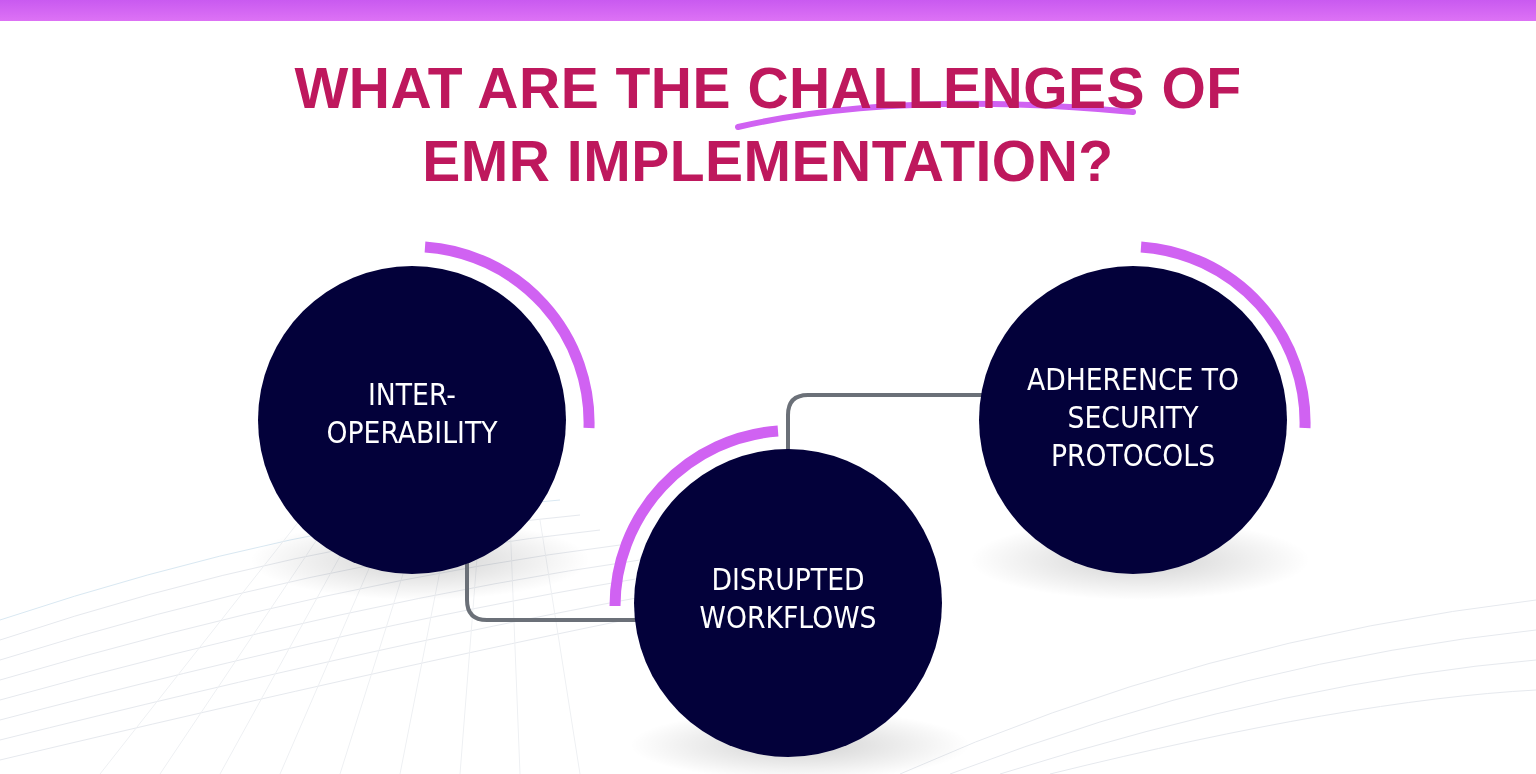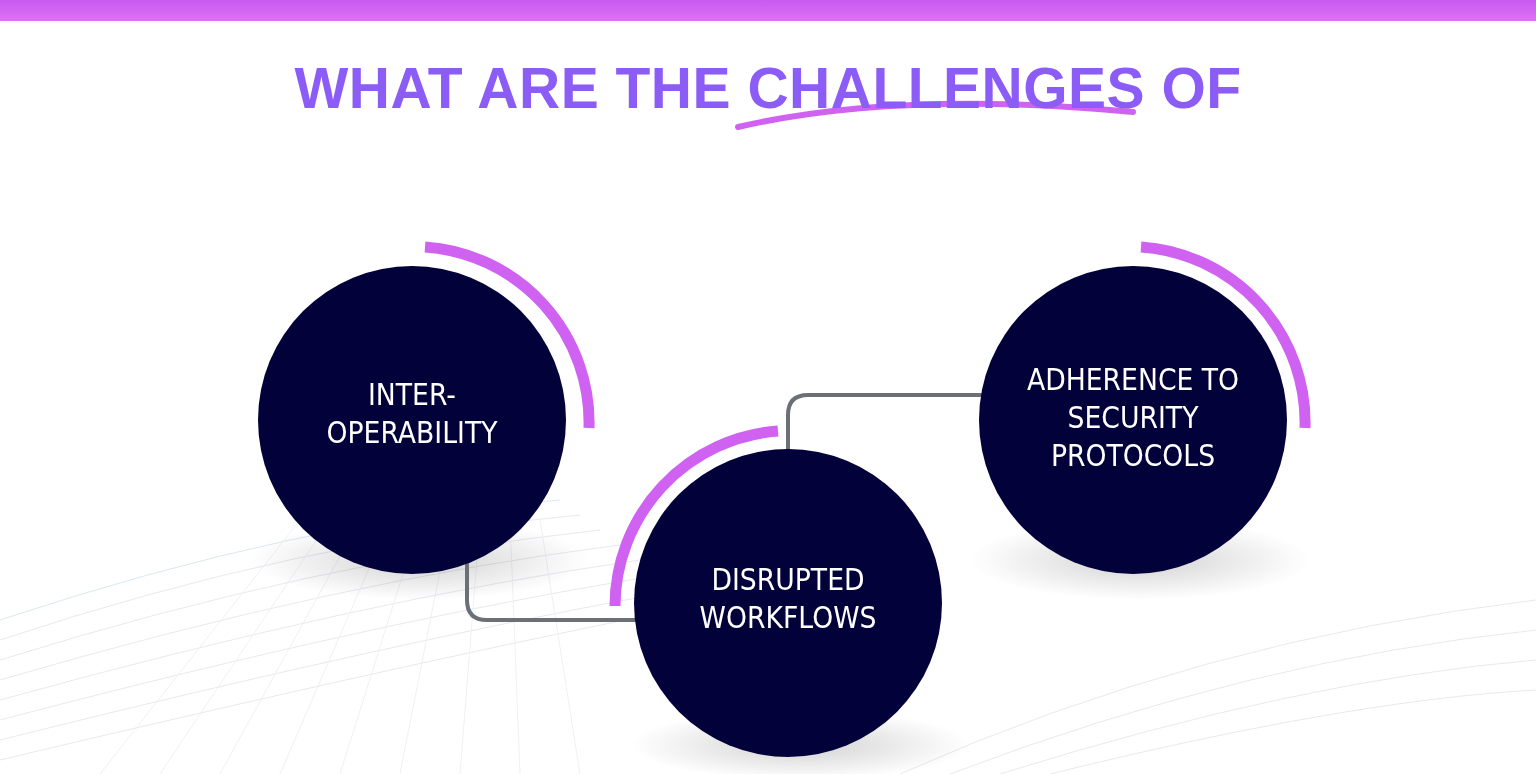--- a/index.html
+++ b/index.html
@@ -1,18 +1,18 @@
 <!DOCTYPE html>
 <html><head>
 <meta charset="utf-8">
 <style>
   html, body { margin:0; padding:0; }
   body { width:1536px; height:774px; position:relative; overflow:hidden; background:#ffffff; font-family:"DejaVu Sans", sans-serif; }
   .topbar { position:absolute; left:0; top:0; width:1536px; height:21px; background:linear-gradient(#c95af0,#dd72f5); }
-  .title { position:absolute; left:0; top:52px; width:1536px; text-align:center; font-family:"Liberation Sans", sans-serif; font-weight:bold; font-size:57px; line-height:73px; color:#8b5cf6; letter-spacing:0.5px; }
+  .title { position:absolute; left:0; top:52px; width:1536px; text-align:center; font-family:"Liberation Sans", sans-serif; font-weight:bold; font-size:57px; line-height:73px; color:#be185d; letter-spacing:0.5px; }
   .title .hl { position:relative; }
   svg.bg { position:absolute; left:0; top:0; }
   .node-text { position:absolute; color:#ffffff; font-family:"DejaVu Sans", sans-serif; font-size:31px; line-height:38px; text-align:center; transform:scaleX(0.86); }
 </style>
 </head>
 <body>
 
 <div class="topbar"></div>
 
 <svg class="bg" width="1536" height="774">
@@ -62,20 +62,21 @@
 
   <path d="M738 127 Q900 90 1133 112" stroke="#d062f2" stroke-width="6" fill="none" stroke-linecap="round"></path>
 
   <circle cx="412" cy="420" r="154" fill="#03013a"></circle>
   <circle cx="788" cy="603" r="154" fill="#03013a"></circle>
   <circle cx="1133" cy="420" r="154" fill="#03013a"></circle>
 </svg>
 
 <div class="title">
   <div><span>WHAT ARE THE </span><span class="hl">CHALLENGES</span><span> OF</span></div>
+  <div>EMR IMPLEMENTATION?</div>
 </div>
 
 <div class="node-text" style="left:262px; top:375px; width:300px;">
   <div>INTER-</div>
   <div>OPERABILITY</div>
 </div>
 
 <div class="node-text" style="left:638px; top:560px; width:300px;">
   <div>DISRUPTED</div>
   <div>WORKFLOWS</div>

